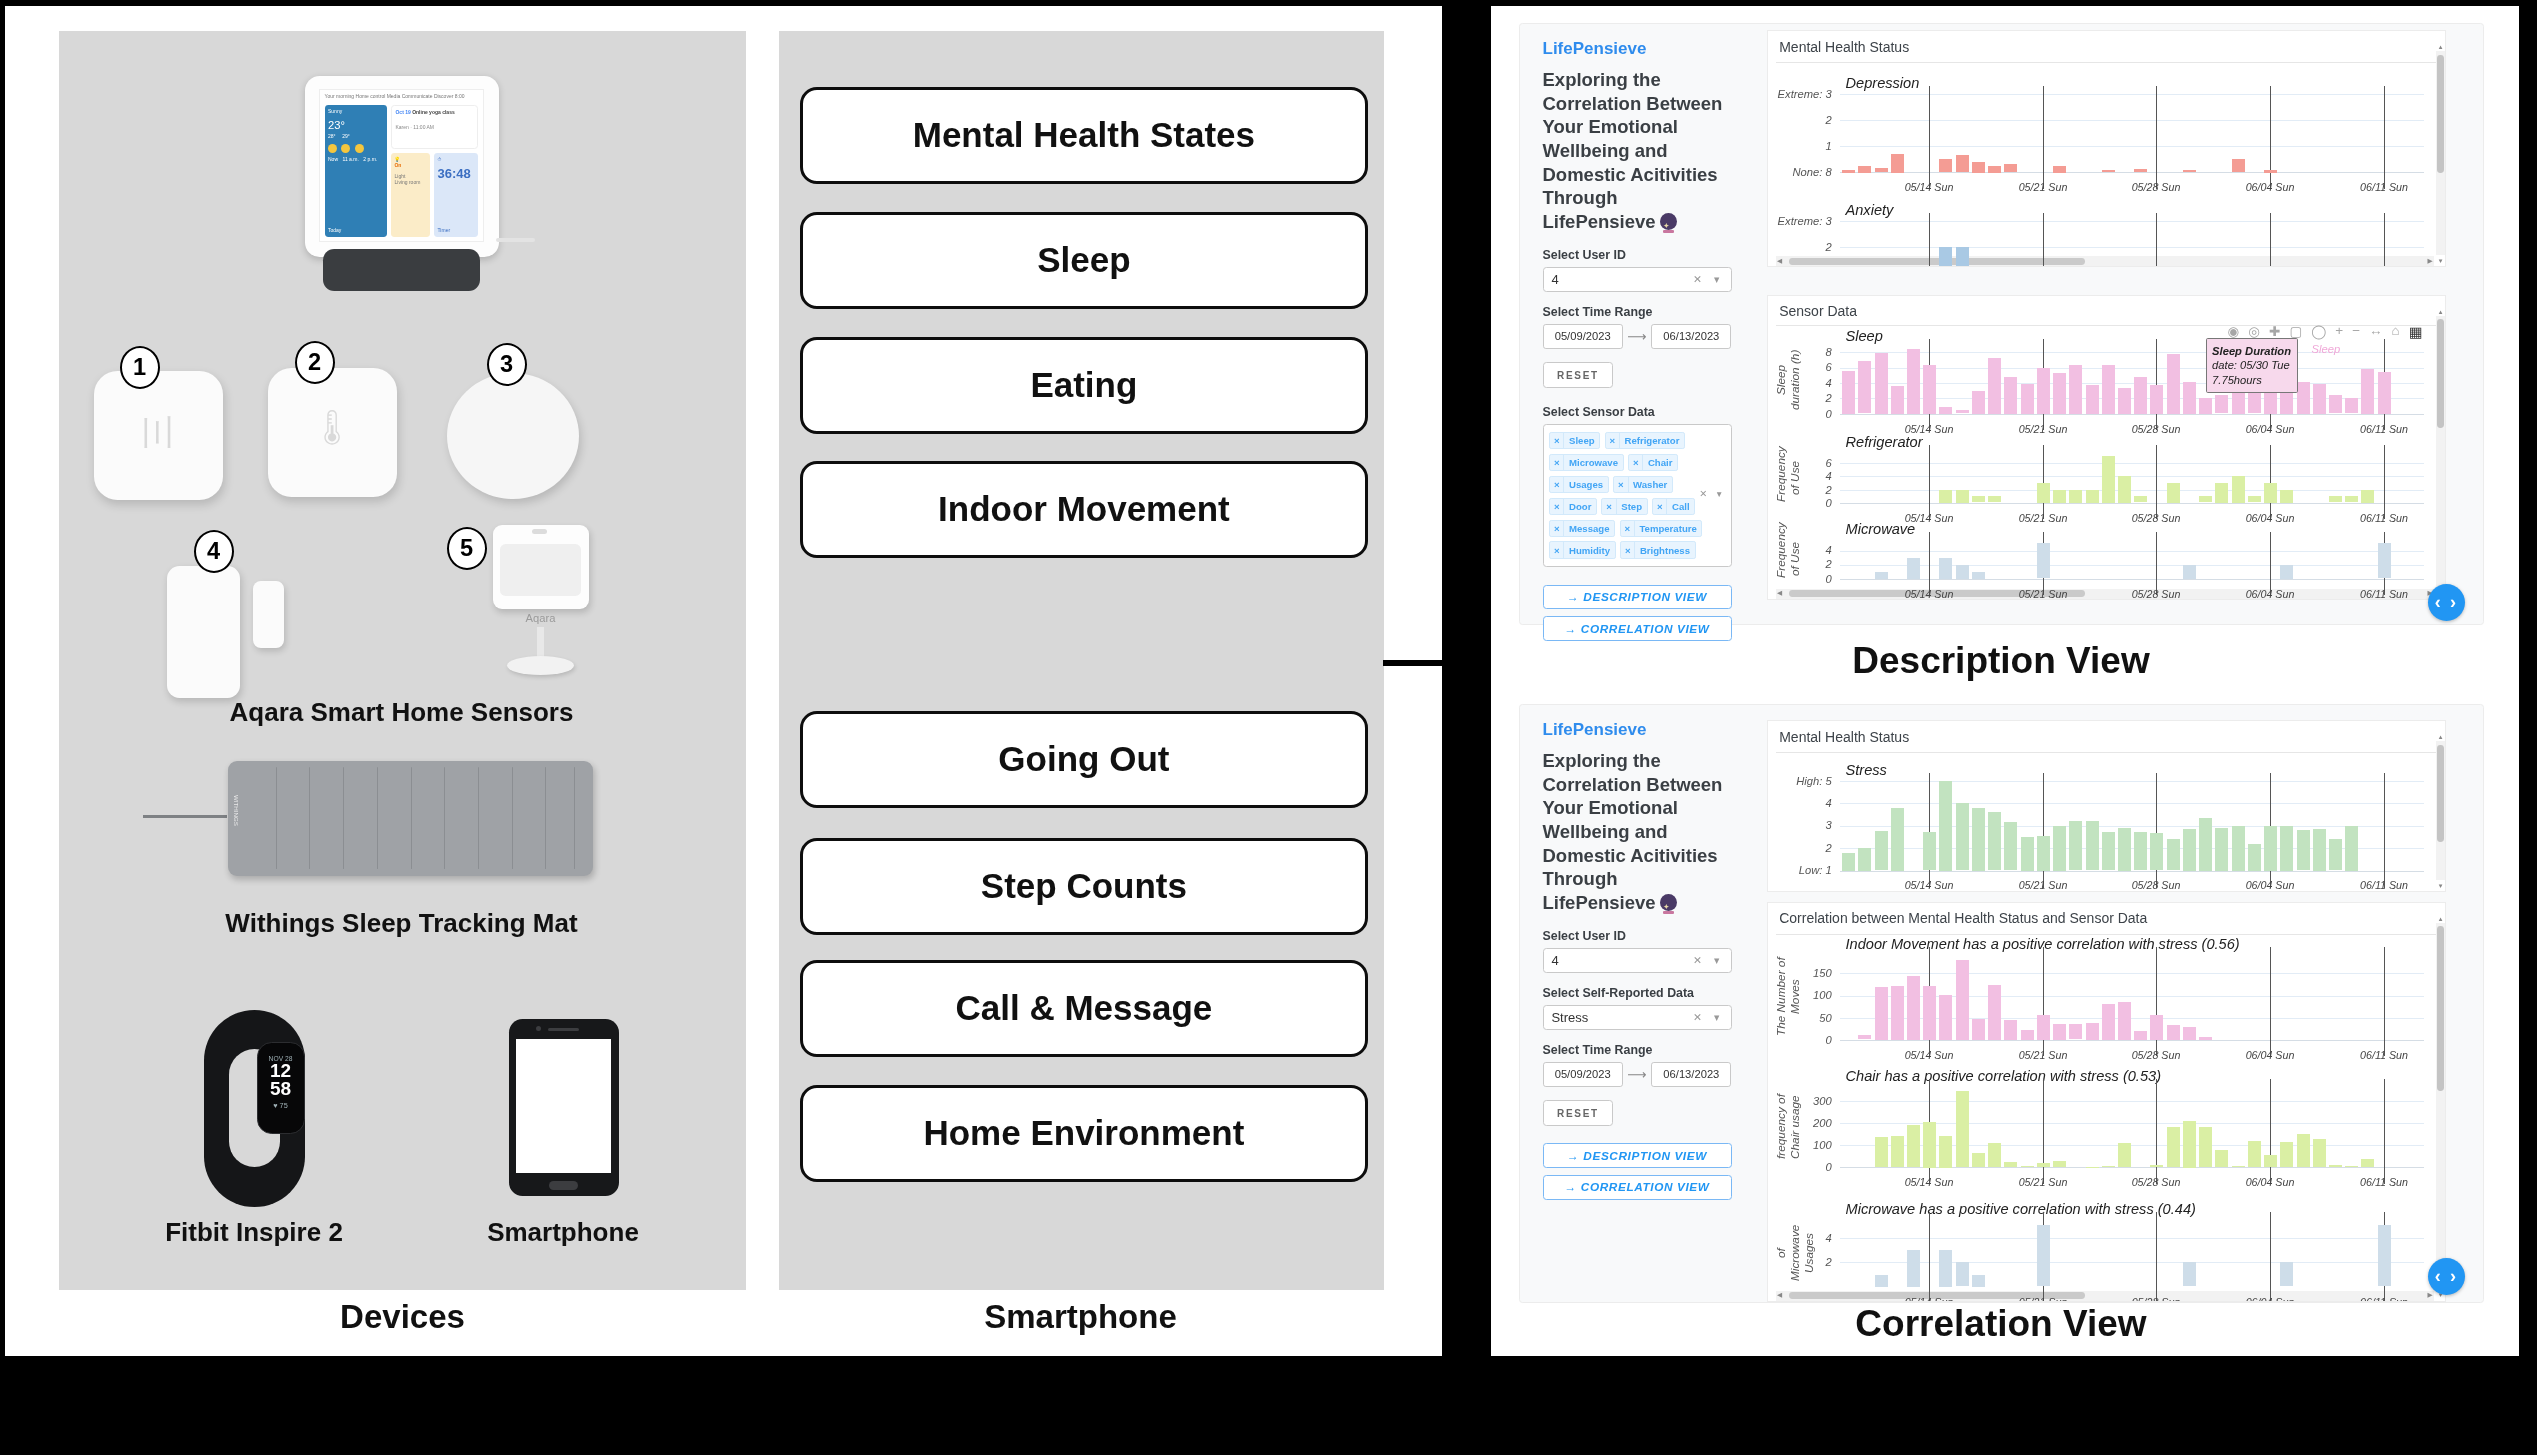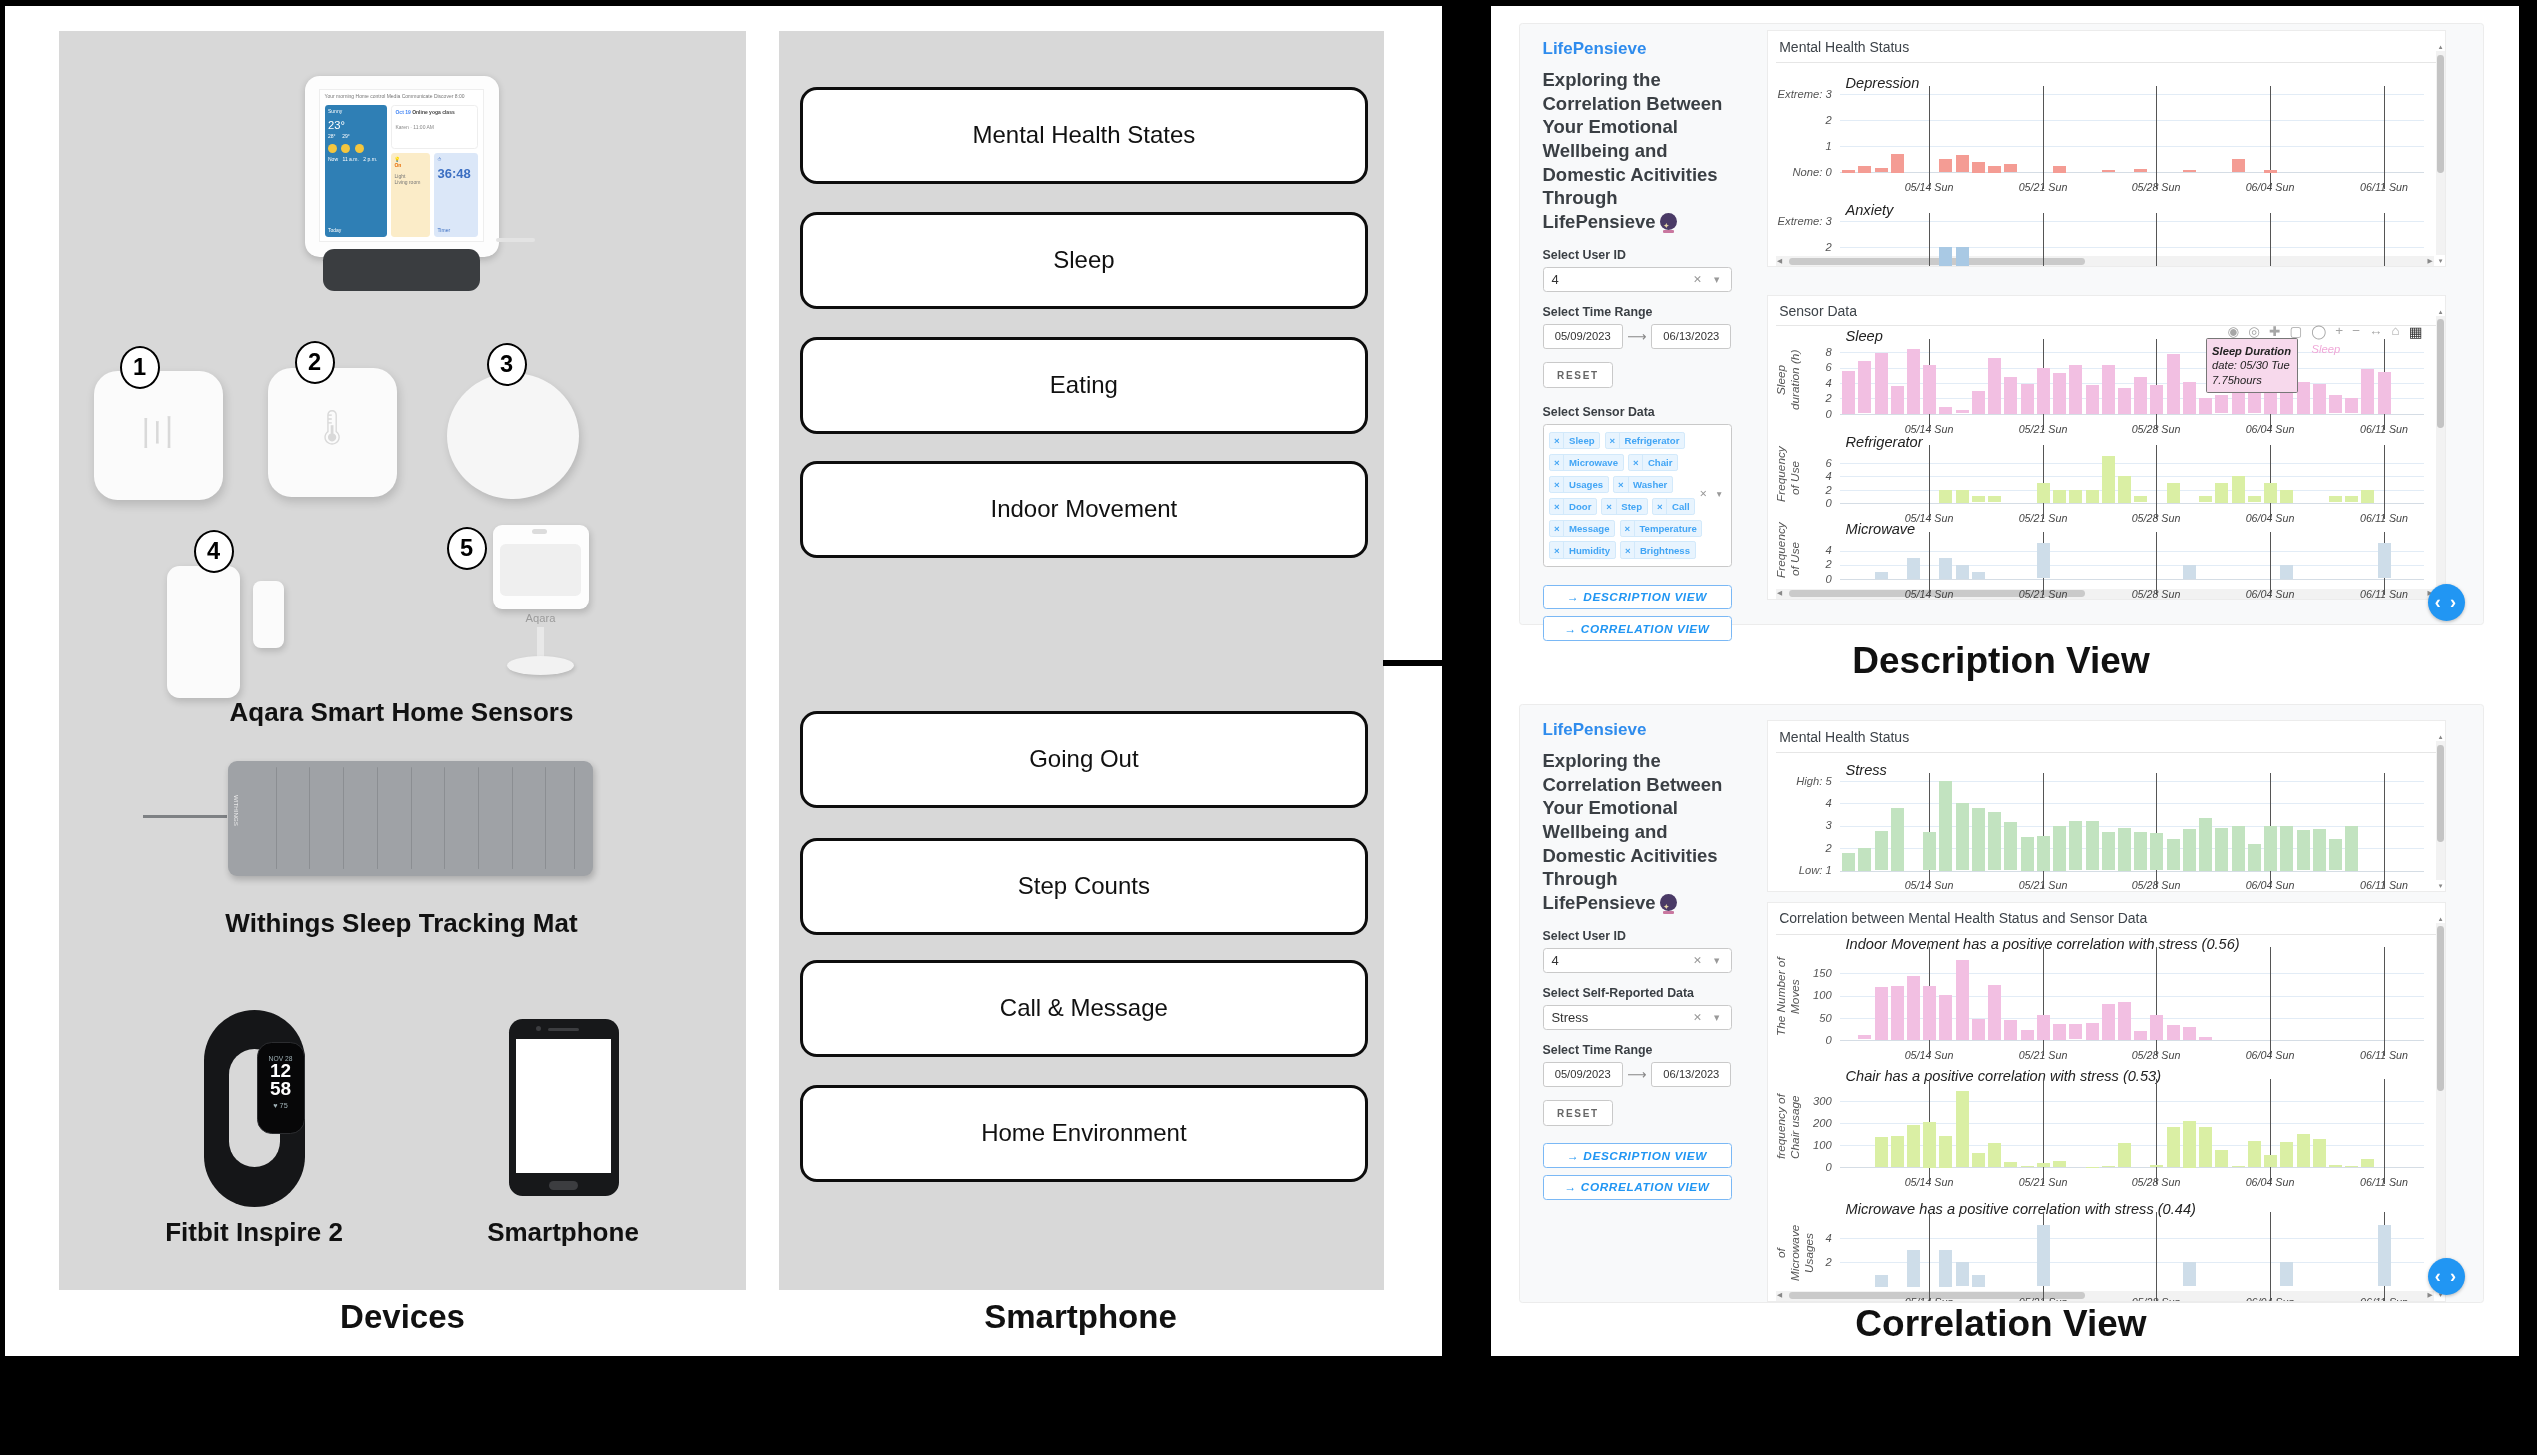--- a/index.html
+++ b/index.html
@@ -8,21 +8,21 @@
   .lbox{position:absolute;left:4.5px;top:5.6px;width:1437px;height:1350px;background:#fff;}
   .rbox{position:absolute;left:1491px;top:5.6px;width:1028px;height:1350px;background:#fff;}
   .gpanel{position:absolute;background:#d8d8d8;}
   #devices-panel{left:54px;top:25px;width:687px;height:1259px;}
   #observation-panel{left:774px;top:25px;width:605px;height:1259px;}
   .plabel{position:absolute;font-size:33px;font-weight:bold;color:#111;text-align:center;width:450px;}
   .viewlabel{position:absolute;font-size:37px;font-weight:bold;color:#111;text-align:center;width:674px;}
   
   .obs-btn{position:absolute;left:21.4px;width:562px;height:91px;background:#fff;border:3.4px solid #0d0d0d;
            border-radius:17px;display:flex;align-items:center;justify-content:center;
-           font-size:24px;font-weight:normal;color:#111;}
+           font-size:35px;font-weight:bold;color:#111;}
   
   .connector{position:absolute;left:1383px;top:660px;width:73px;height:5.6px;background:#000;}
   .connector-arrow{position:absolute;left:1492px;top:653px;width:0;height:0;
       border-top:10px solid transparent;border-bottom:10px solid transparent;border-left:14.6px solid #000;}
   
   .dash{position:absolute;left:28px;width:963px;background:#f8f9fa;border:0.6px solid #ececec;border-radius:3.4px;}
   #dash-desc{top:17px;height:600px;}
   #dash-corr{top:698px;height:597px;}
   .sidebar{position:absolute;left:22.5px;top:15.7px;width:189px;}
   .brand{font-size:17px;font-weight:bold;color:#2f8ced;margin-bottom:9px;}
@@ -369,21 +369,21 @@
             <span class="arr" style="right:1.1px;">▶</span>
           </div>
       <div class="chart" style="top: 39px; height: 124px;">
             <div class="ctitle">Depression</div>
             <div class="ytick" style="left: 2.2px; top: 17.4px;">Extreme: 3</div>
             <div class="hgrid" style="left: 67px; width: 584px; top: 23.6px;"></div>
             <div class="ytick" style="left: 2.2px; top: 44px;">2</div>
             <div class="hgrid" style="left: 67px; width: 584px; top: 50px;"></div>
             <div class="ytick" style="left: 2.2px; top: 70px;">1</div>
             <div class="hgrid" style="left: 67px; width: 584px; top: 76px;"></div>
-            <div class="ytick" style="left: 2.2px; top: 96px;">None: 0</div>
+            <div class="ytick" style="left: 2.2px; top: 96px;">None: 8</div>
             <div class="hgrid" style="left: 67px; width: 584px; top: 102px; background: rgb(213, 221, 229);"></div>
             <div class="vline" style="left: 156px; top: 15.7px; height: 103px;"></div>
             <div class="xtick" style="left: 123px; top: 111px;">05/14 Sun</div>
             <div class="vline" style="left: 270px; top: 15.7px; height: 103px;"></div>
             <div class="xtick" style="left: 237px; top: 111px;">05/21 Sun</div>
             <div class="vline" style="left: 383px; top: 15.7px; height: 103px;"></div>
             <div class="xtick" style="left: 350px; top: 111px;">05/28 Sun</div>
             <div class="vline" style="left: 497px; top: 15.7px; height: 103px;"></div>
             <div class="xtick" style="left: 464px; top: 111px;">06/04 Sun</div>
             <div class="vline" style="left: 611px; top: 15.7px; height: 103px;"></div>

